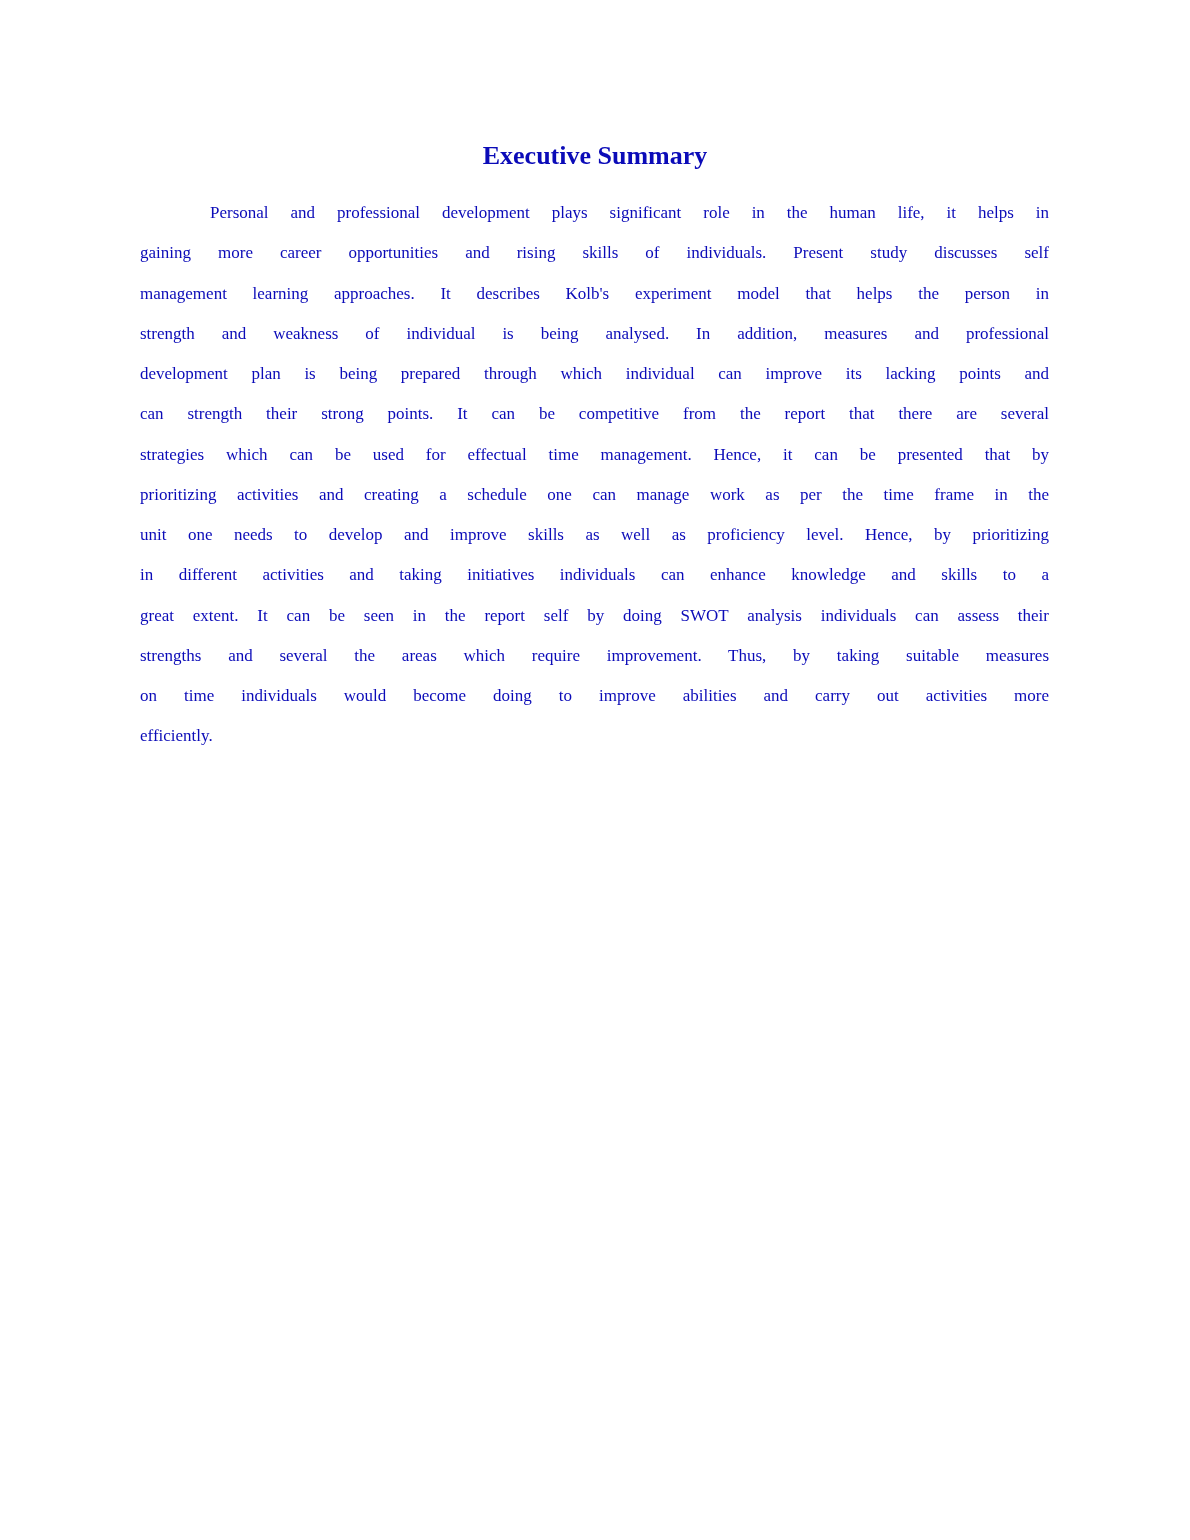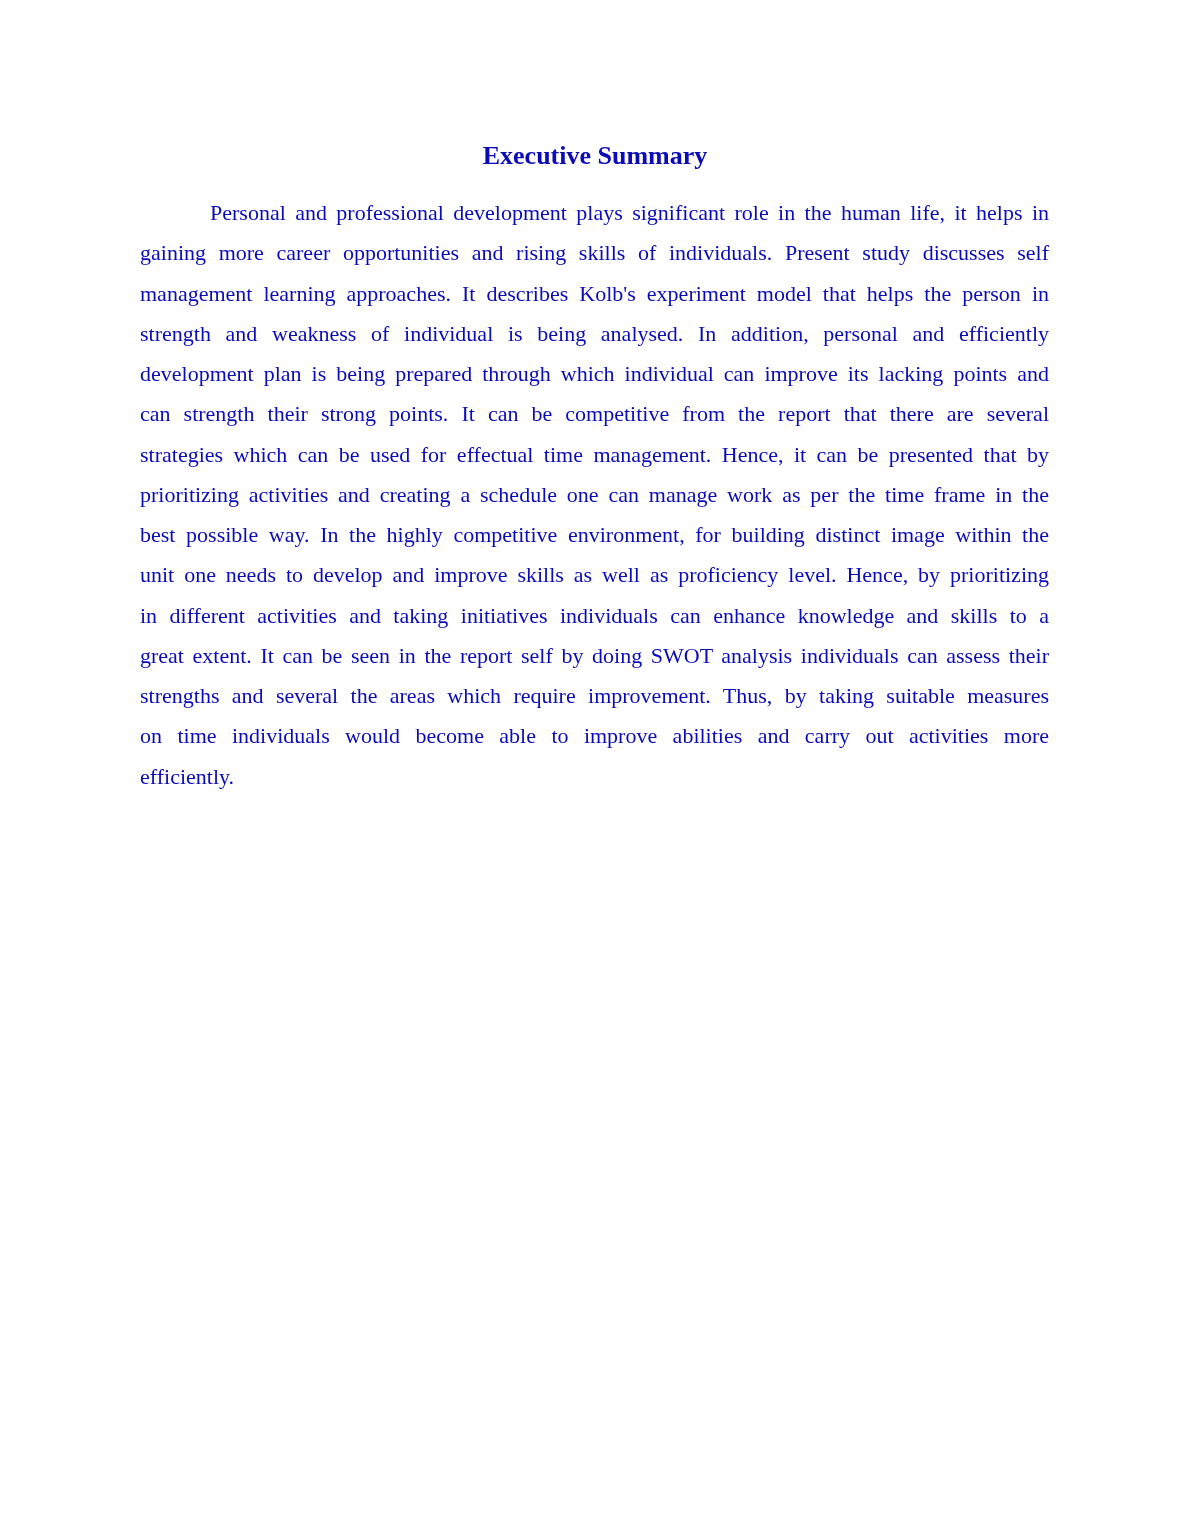--- a/index.html
+++ b/index.html
@@ -33,21 +33,21 @@
       line-height: 34px;
       color: #0B0BB8;
       margin: 0;
     }
     .body-text {
       position: absolute;
       left: 140px;
       top: 196px;
       width: 909px;
       font-family: "Liberation Serif", serif;
-      font-size: 22px;
+      font-size: 17px;
       color: #0B0BB8;
     }
     .line {
       display: block;
       height: 40.28px;
       line-height: 34px;
       white-space: nowrap;
       text-align: justify;
       text-align-last: justify;
     }
@@ -62,26 +62,25 @@
 </head>
 <body>
 
 <div class="page">
   <h1 class="title">Executive Summary</h1>
 
   <div class="body-text">
     <span class="line first">Personal and professional development plays significant role in the human life, it helps in</span>
     <span class="line">gaining more career opportunities and rising skills of individuals. Present study discusses self</span>
     <span class="line">management learning approaches. It describes Kolb's experiment model that helps the person in</span>
-    <span class="line">strength and weakness of individual is being analysed. In addition, personal and efficiently</span>
+    <span class="line">strength and weakness of individual is being analysed. In addition, measures and professional</span>
     <span class="line">development plan is being prepared through which individual can improve its lacking points and</span>
     <span class="line">can strength their strong points. It can be competitive from the report that there are several</span>
     <span class="line">strategies which can be used for effectual time management. Hence, it can be presented that by</span>
     <span class="line">prioritizing activities and creating a schedule one can manage work as per the time frame in the</span>
-    <span class="line">best possible way.  In the highly competitive environment, for building distinct image within the</span>
     <span class="line">unit one needs to develop and improve skills as well as proficiency level. Hence, by prioritizing</span>
     <span class="line">in different activities and taking initiatives individuals can enhance knowledge and skills to a</span>
     <span class="line">great extent. It can be seen in the report self by doing SWOT analysis individuals can assess their</span>
     <span class="line">strengths and several the areas which require improvement. Thus, by taking suitable measures</span>
-    <span class="line">on time individuals would become able to improve abilities and carry out activities more</span>
+    <span class="line">on time individuals would become doing to improve abilities and carry out activities more</span>
     <span class="line last">efficiently.</span>
   </div>
 </div>
 
 </body></html>

